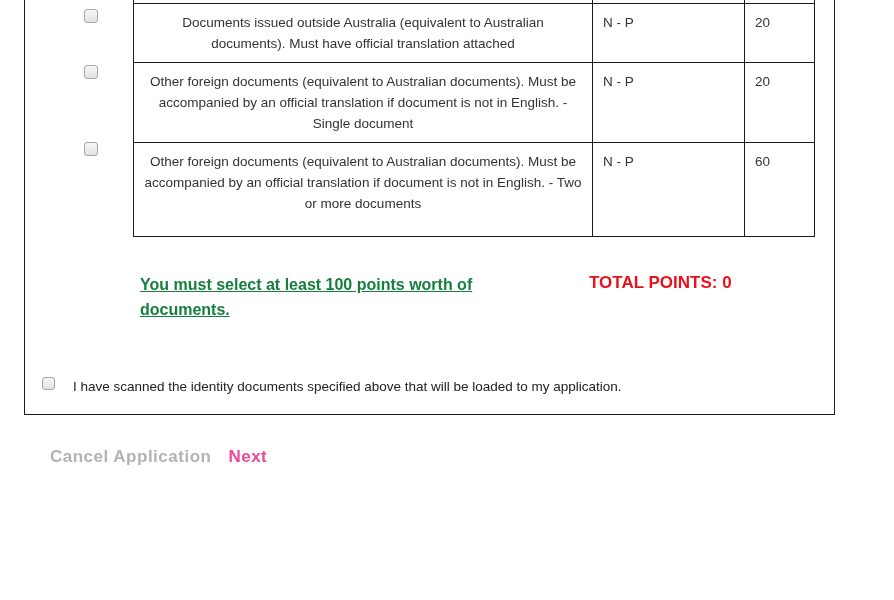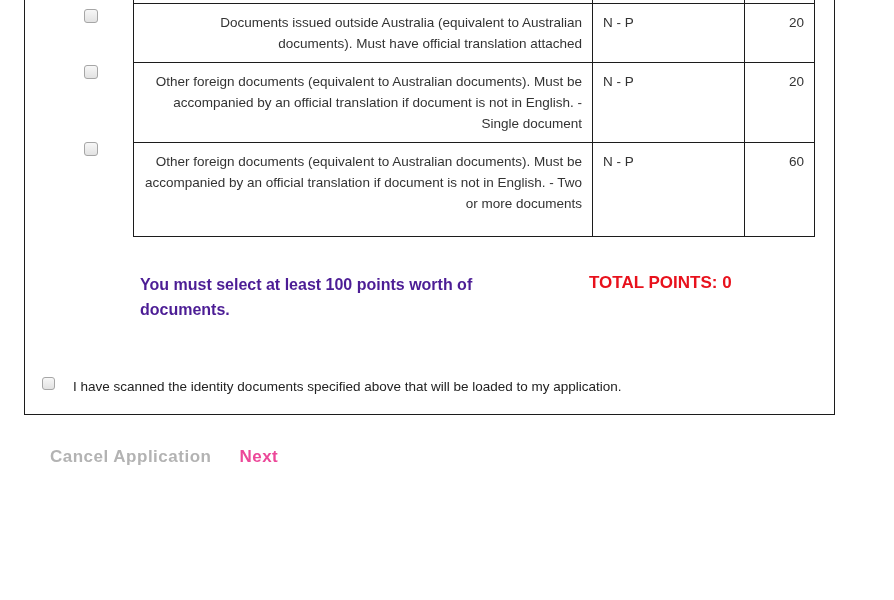--- a/index.html
+++ b/index.html
@@ -30,23 +30,23 @@
     font-size:13.5px;
     line-height:21px;
     color:#333333;
   }
   table.doc-table td {
     border:1px solid #1c1c1c;
     vertical-align:top;
     padding:8px 10px;
     background:#ffffff;
   }
-  td.cell-desc   { text-align:right; }
+  td.cell-desc   { text-align:center; }
   td.cell-cat    { text-align:left; }
-  td.cell-points { text-align:right; }
+  td.cell-points { text-align:left; }
   tr.row-spacer  { height:53px; }
   tr.row-1 { height:54px; }
   tr.row-2 { height:77px; }
   tr.row-3 { height:94px; }
 
   
   .cbx {
     position:absolute;
     width:14px; height:14px;
     border:1px solid #a6a6a6;
@@ -59,21 +59,22 @@
   .cbx-row3 { left:84px; top:142px;}
   .cbx-confirm { left:42px; top:377px; width:13px; height:13px; }
 
   .warning {
     position:absolute;
     left:140px; top:272px;
     width:378px;
     font-size:16px;
     font-weight:bold;
     line-height:25px;
-    color:#4c1d95;
+    color:#15803d;
+    text-decoration:underline;
   }
   .total {
     position:absolute;
     left:589px; top:273px;
     font-size:17px;
     font-weight:bold;
     color:#e8111c;
     white-space:nowrap;
   }
   .confirm-text {
@@ -81,21 +82,21 @@
     left:73px; top:379px;
     width:790px;
     font-size:13.5px;
     color:#222222;
   }
   .actions {
     position:absolute;
     left:50px; top:447px;
     display:flex;
     align-items:baseline;
-    gap:28px;
+    gap:17px;
   }
   .btn-link {
     font-size:17px;
     font-weight:bold;
     letter-spacing:0.5px;
     background:none;
     border:none;
     cursor:pointer;
     font-family:"Liberation Sans", sans-serif;
     white-space:nowrap;

